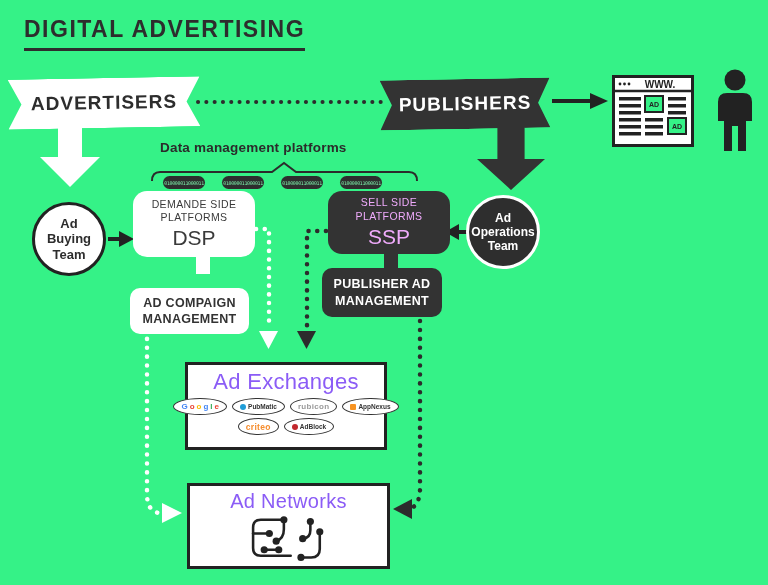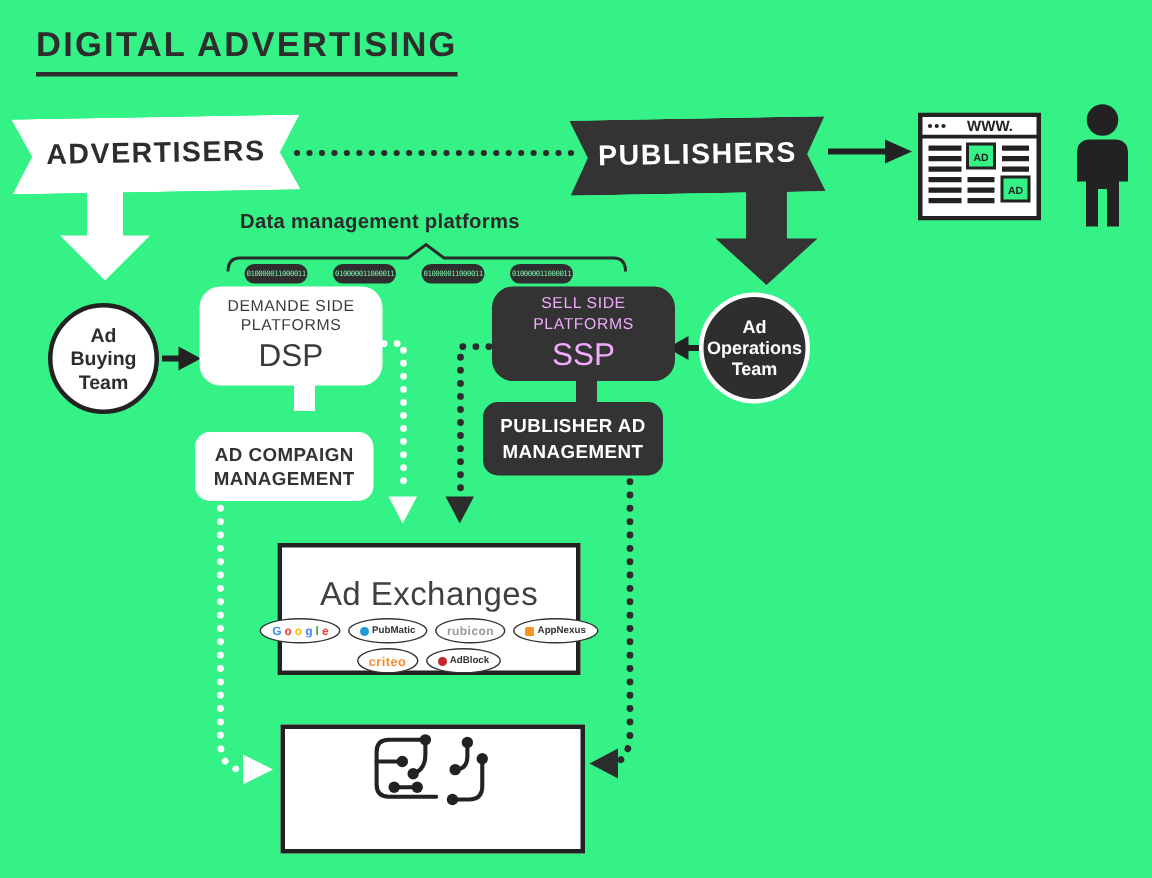--- a/index.html
+++ b/index.html
@@ -44,21 +44,21 @@
     font-weight:bold; color:#2b2b2b; letter-spacing:.2px; }
   .chip { top:176px; height:13px; width:42px; background:#2e2e2e; border-radius:7px;
     display:flex; align-items:center; justify-content:center; overflow:hidden; }
   .chip span { font-family:"DejaVu Sans Mono", monospace; font-size:6px; letter-spacing:-0.4px;
     color:#7df2ab; transform:scale(.82); white-space:nowrap; }
 
   .bigbox { background:#ffffff; border:3px solid #222; display:flex; flex-direction:column;
     align-items:center; }
   .bigbox.exchanges { left:185px; top:362px; width:202px; height:88px; }
   .bigbox.networks  { left:187px; top:483px; width:203px; height:86px; }
-  .bigbox .box-title { font-size:22px; color:#404040; margin-top:18px; letter-spacing:.3px; }
+  .bigbox .box-title { font-size:22px; color:#8b5cf6; margin-top:4px; letter-spacing:.3px; }
   .bigbox.networks .box-title { font-size:20px; }
 
   .logo-row { display:flex; gap:5px; margin-top:3px; justify-content:center; }
   .oval { border:1.5px solid #333; border-radius:50%; background:#fff; height:17px;
     display:flex; align-items:center; justify-content:center; gap:2px; padding:1px 7px;
     white-space:nowrap; }
   .oval .lname { font-size:6.5px; font-weight:bold; color:#333; }
   .gl { font-size:8px; font-weight:bold; }
   .gl0,.gl3 { color:#4285F4; } .gl1,.gl5 { color:#EA4335; } .gl2 { color:#FBBC05; } .gl4 { color:#34A853; }
   .dot-ic { width:6px; height:6px; border-radius:50%; display:inline-block; }
@@ -245,20 +245,21 @@
         <span class="criteo-txt">criteo</span>
       </span>
       <span class="oval">
         <span class="dot-ic adb-dot"></span>
         <span class="lname">AdBlock</span>
       </span>
     </div>
   </div>
 
   <div class="abs bigbox networks">
+    <div class="box-title">Ad Networks</div>
     <svg width="92" height="56" viewBox="0 0 100 62">
       <g fill="none" stroke="#222" stroke-width="3" stroke-linecap="round">
         <path d="M44,8 H17 Q8,8 8,17 V41 Q8,50 17,50 H52"></path>
         <path d="M8,24 H27"></path>
         <path d="M44,8 V19 Q44,30 35,33"></path>
         <path d="M21,43 H38"></path>
         <path d="M75,10 V20 Q75,30 66,30"></path>
         <path d="M86,22 V42 Q86,52 76,52 H64"></path>
       </g>
       <g fill="#222">

